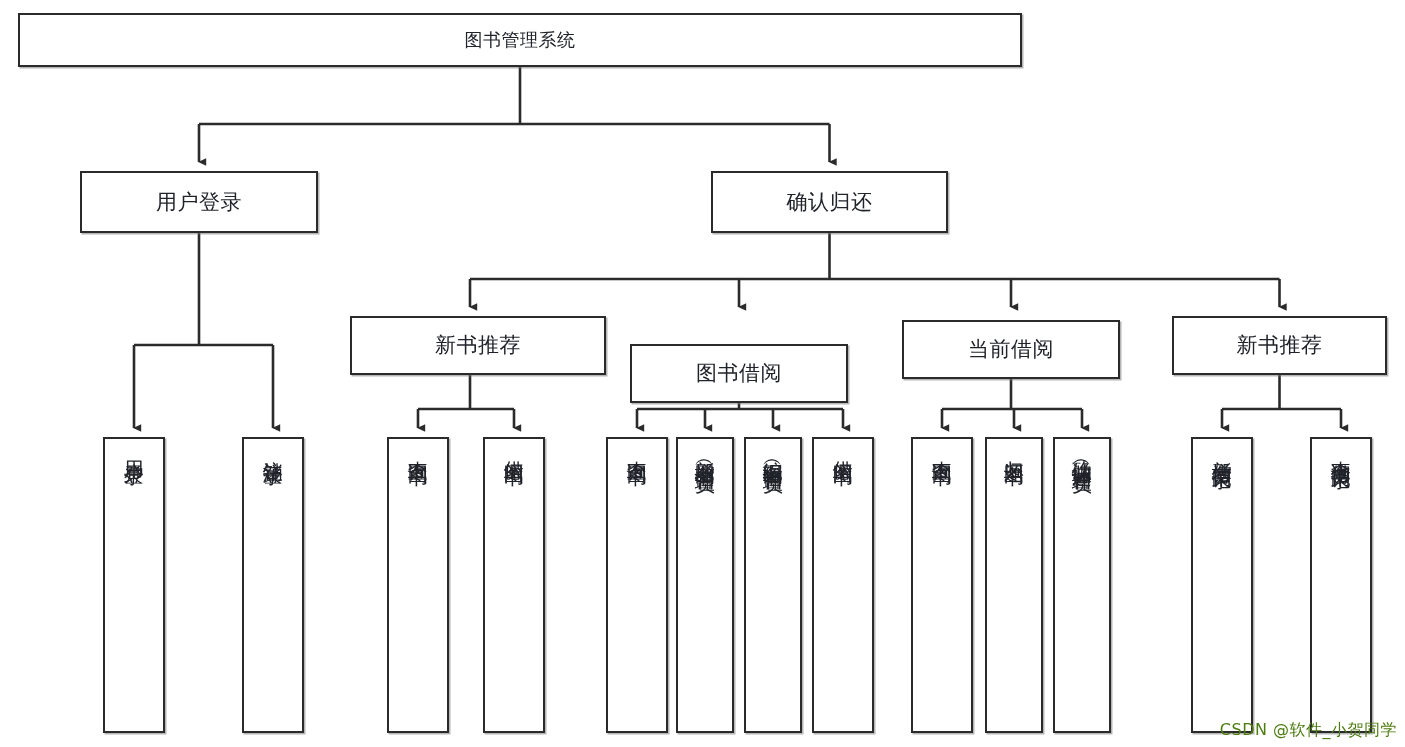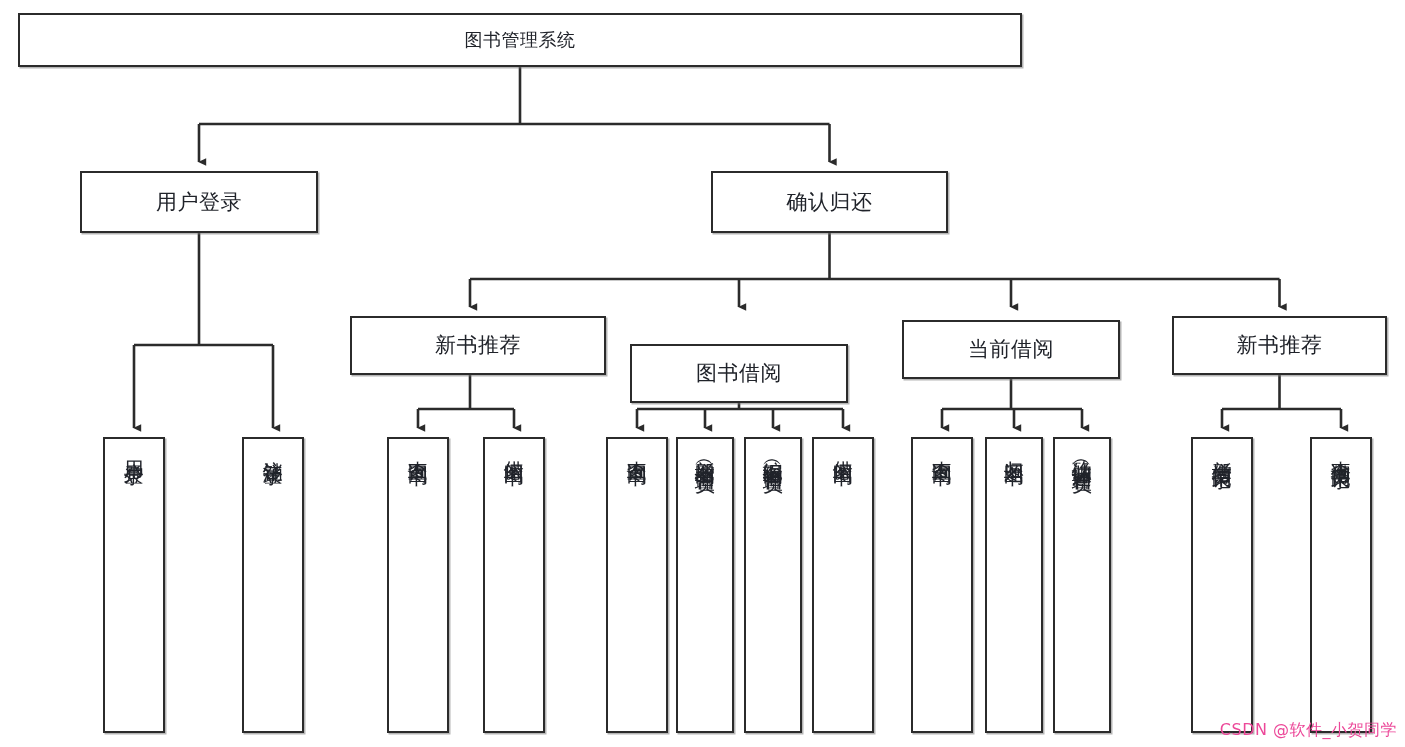--- a/index.html
+++ b/index.html
@@ -62,21 +62,21 @@
     font-size: 20px;
     line-height: 1.12;
     letter-spacing: 2px;
     white-space: nowrap;
   }
   .watermark {
     position: absolute;
     right: 8px;
     bottom: 6px;
     font-size: 16px;
-    color: #ec4899;
+    color: #4d7c0f;
     letter-spacing: 0.5px;
     z-index: 5;
     white-space: nowrap;
     font-family: "DejaVu Sans", "Liberation Sans", sans-serif;
   }
 </style>
 </head>
 <body>
 
 <div id="diagram-root">

